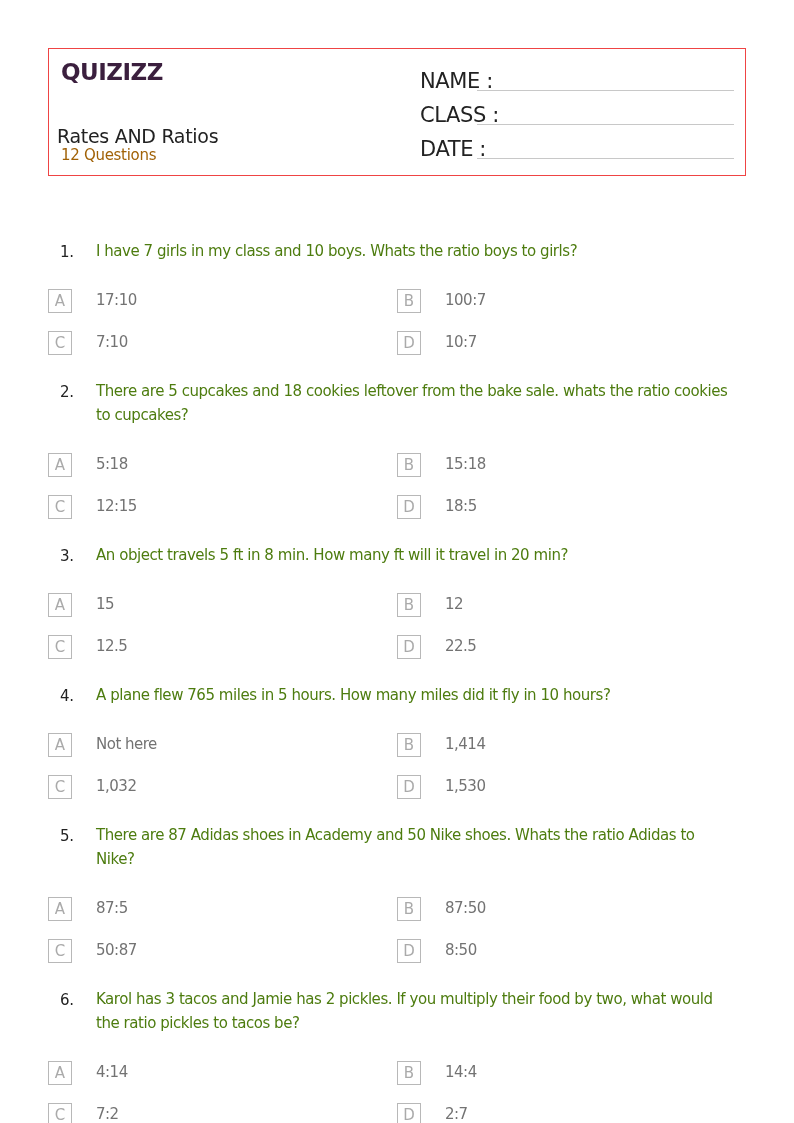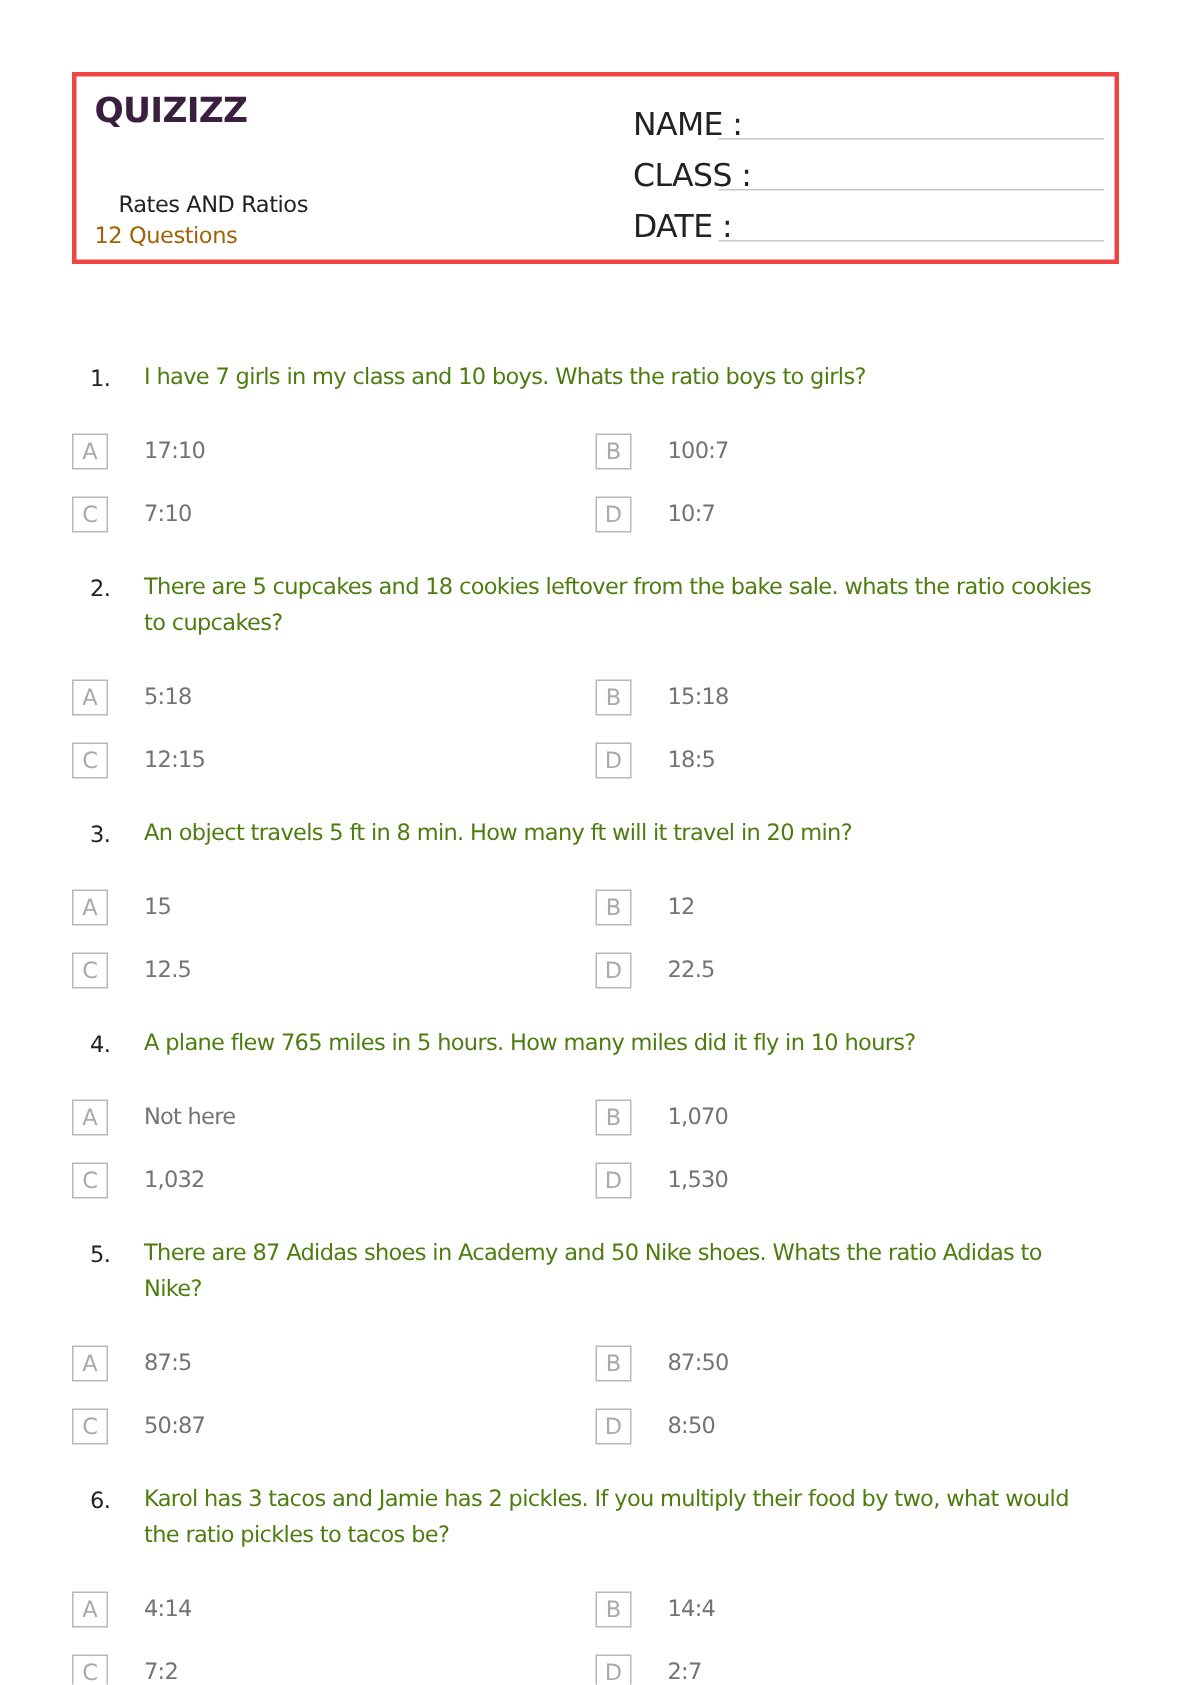--- a/index.html
+++ b/index.html
@@ -1,28 +1,28 @@
 <!DOCTYPE html>
 <html><head>
   <meta charset="utf-8">
   <style>
     * { box-sizing: border-box; margin: 0; padding: 0; }
     html, body { width: 794px; height: 1123px; background: #ffffff; overflow: hidden; }
     body { font-family: "DejaVu Sans", "Liberation Sans", sans-serif; color: #222222; position: relative; }
 
     .header-box {
       position: absolute; left: 48px; top: 48px; width: 698px; height: 128px;
-      border: 3px solid #ef4444; background: #fff;
+      border: 1px solid #ef4444; background: #fff;
     }
     .logo {
       position: absolute; left: 12px; top: 10px;
       font-family: "DejaVu Sans", sans-serif; font-weight: bold;
       font-size: 23px; letter-spacing: -0.5px; color: #3b1f3e;
     }
-    .ws-title { position: absolute; left: 28px; top: 76px; font-size: 15px; color: #222; letter-spacing: -0.3px; }
+    .ws-title { position: absolute; left: 8px; top: 76px; font-size: 19px; color: #222; letter-spacing: -0.3px; }
     .ws-count { position: absolute; left: 12px; top: 97px; font-size: 15px; color: #a16207; letter-spacing: -0.3px; }
 
     .field { position: absolute; left: 371px; height: 24px; width: 314px; }
     .field-label { position: absolute; left: 0; top: 0; font-size: 21px; color: #222; letter-spacing: -0.4px; }
     .field-line { position: absolute; left: 57px; right: 0; top: 21px; border-bottom: 1px solid #c8c8c8; }
 
     .question { position: absolute; left: 0; width: 794px; }
     .q-num { position: absolute; left: 60px; top: 0; font-size: 15px; color: #222; letter-spacing: -0.4px; }
     .q-text { position: absolute; left: 96px; top: 0; width: 640px; font-size: 15px; line-height: 24px; color: #4d7c0f; letter-spacing: -0.45px; margin-top: -4px; }
 
@@ -122,21 +122,21 @@
 <div class="question" style="top:687px;">
   <span class="q-num">4.</span>
   <div class="q-text">A plane flew 765 miles in 5 hours. How many miles did it fly in 10 hours?</div>
 </div>
 <div class="option" style="left:48px; top:733px;">
   <span class="opt-letter">A</span>
   <span class="opt-text">Not here</span>
 </div>
 <div class="option" style="left:397px; top:733px;">
   <span class="opt-letter">B</span>
-  <span class="opt-text">1,070</span>
+  <span class="opt-text">1,414</span>
 </div>
 <div class="option" style="left:48px; top:775px;">
   <span class="opt-letter">C</span>
   <span class="opt-text">1,032</span>
 </div>
 <div class="option" style="left:397px; top:775px;">
   <span class="opt-letter">D</span>
   <span class="opt-text">1,530</span>
 </div>
 

